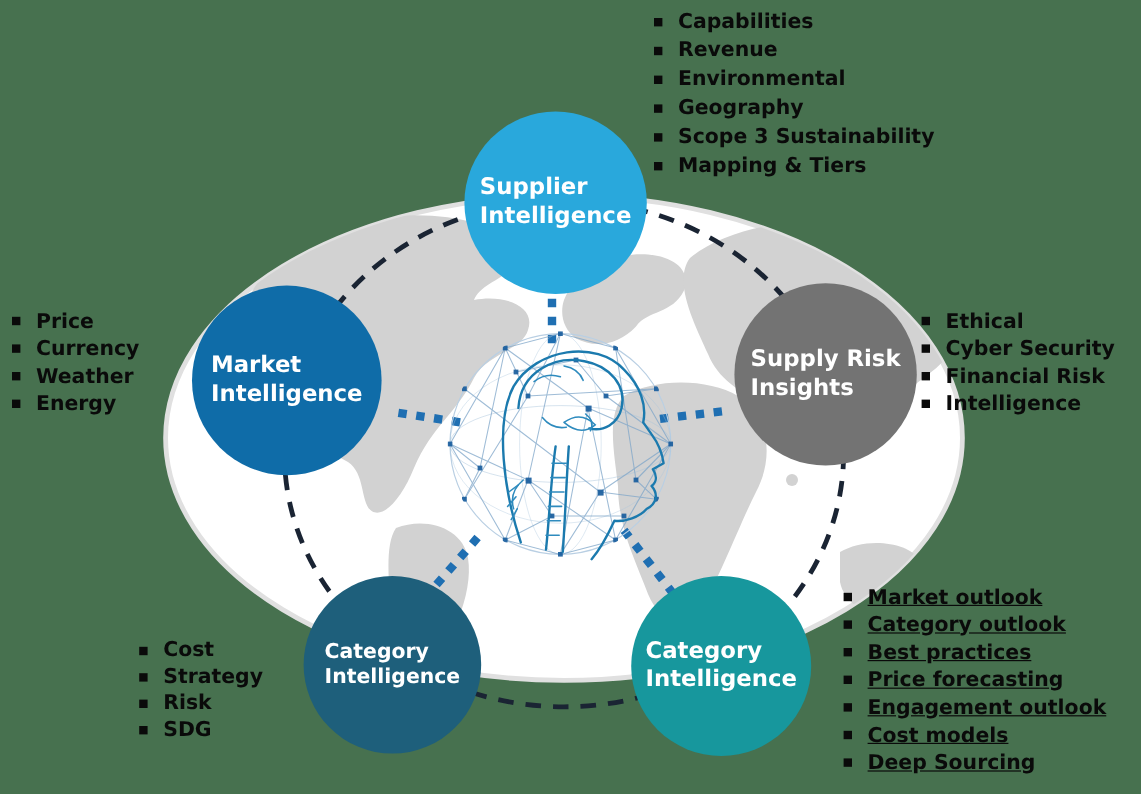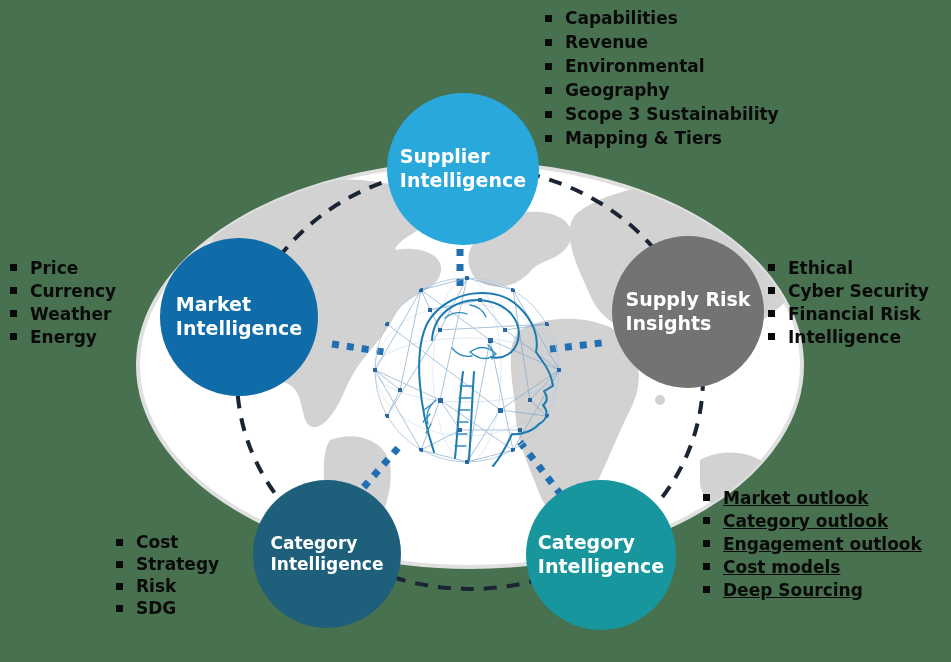--- a/index.html
+++ b/index.html
@@ -227,20 +227,28 @@
     <li>
         <span class="sq"></span>
         <span>Market outlook</span>
       </li>
     <li>
         <span class="sq"></span>
         <span>Category outlook</span>
       </li>
     <li>
         <span class="sq"></span>
+        <span>Best practices</span>
+      </li>
+    <li>
+        <span class="sq"></span>
+        <span>Price forecasting</span>
+      </li>
+    <li>
+        <span class="sq"></span>
         <span>Engagement outlook</span>
       </li>
     <li>
         <span class="sq"></span>
         <span>Cost models</span>
       </li>
     <li>
         <span class="sq"></span>
         <span>Deep Sourcing</span>
       </li>

